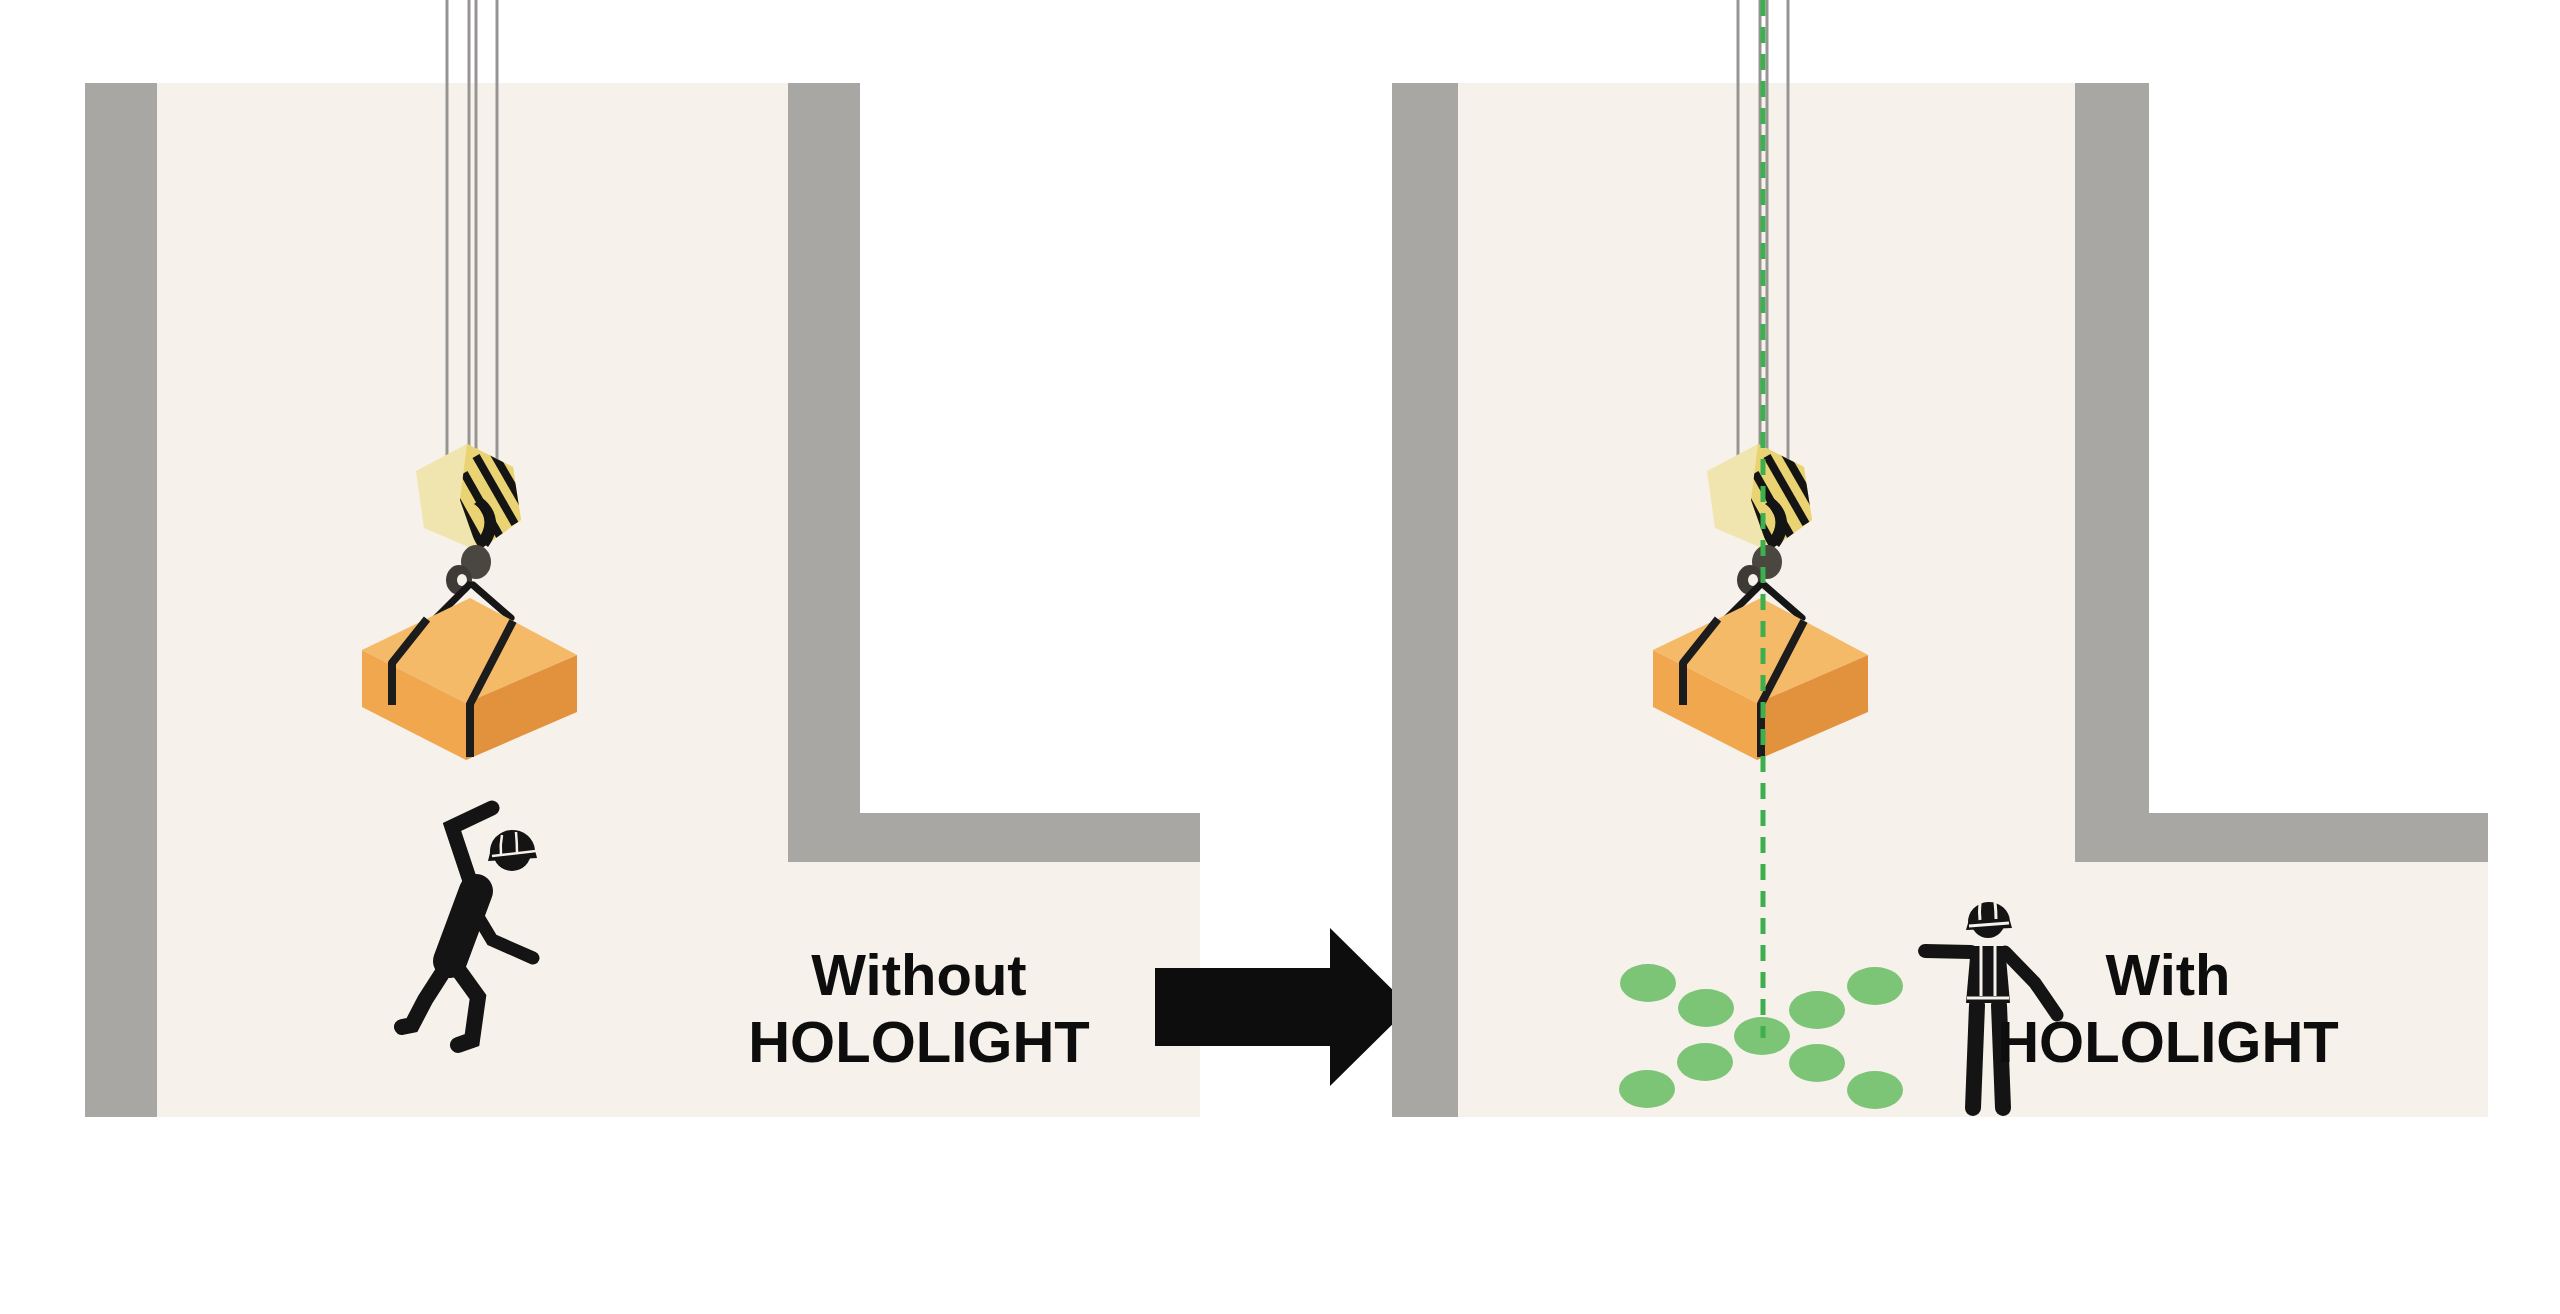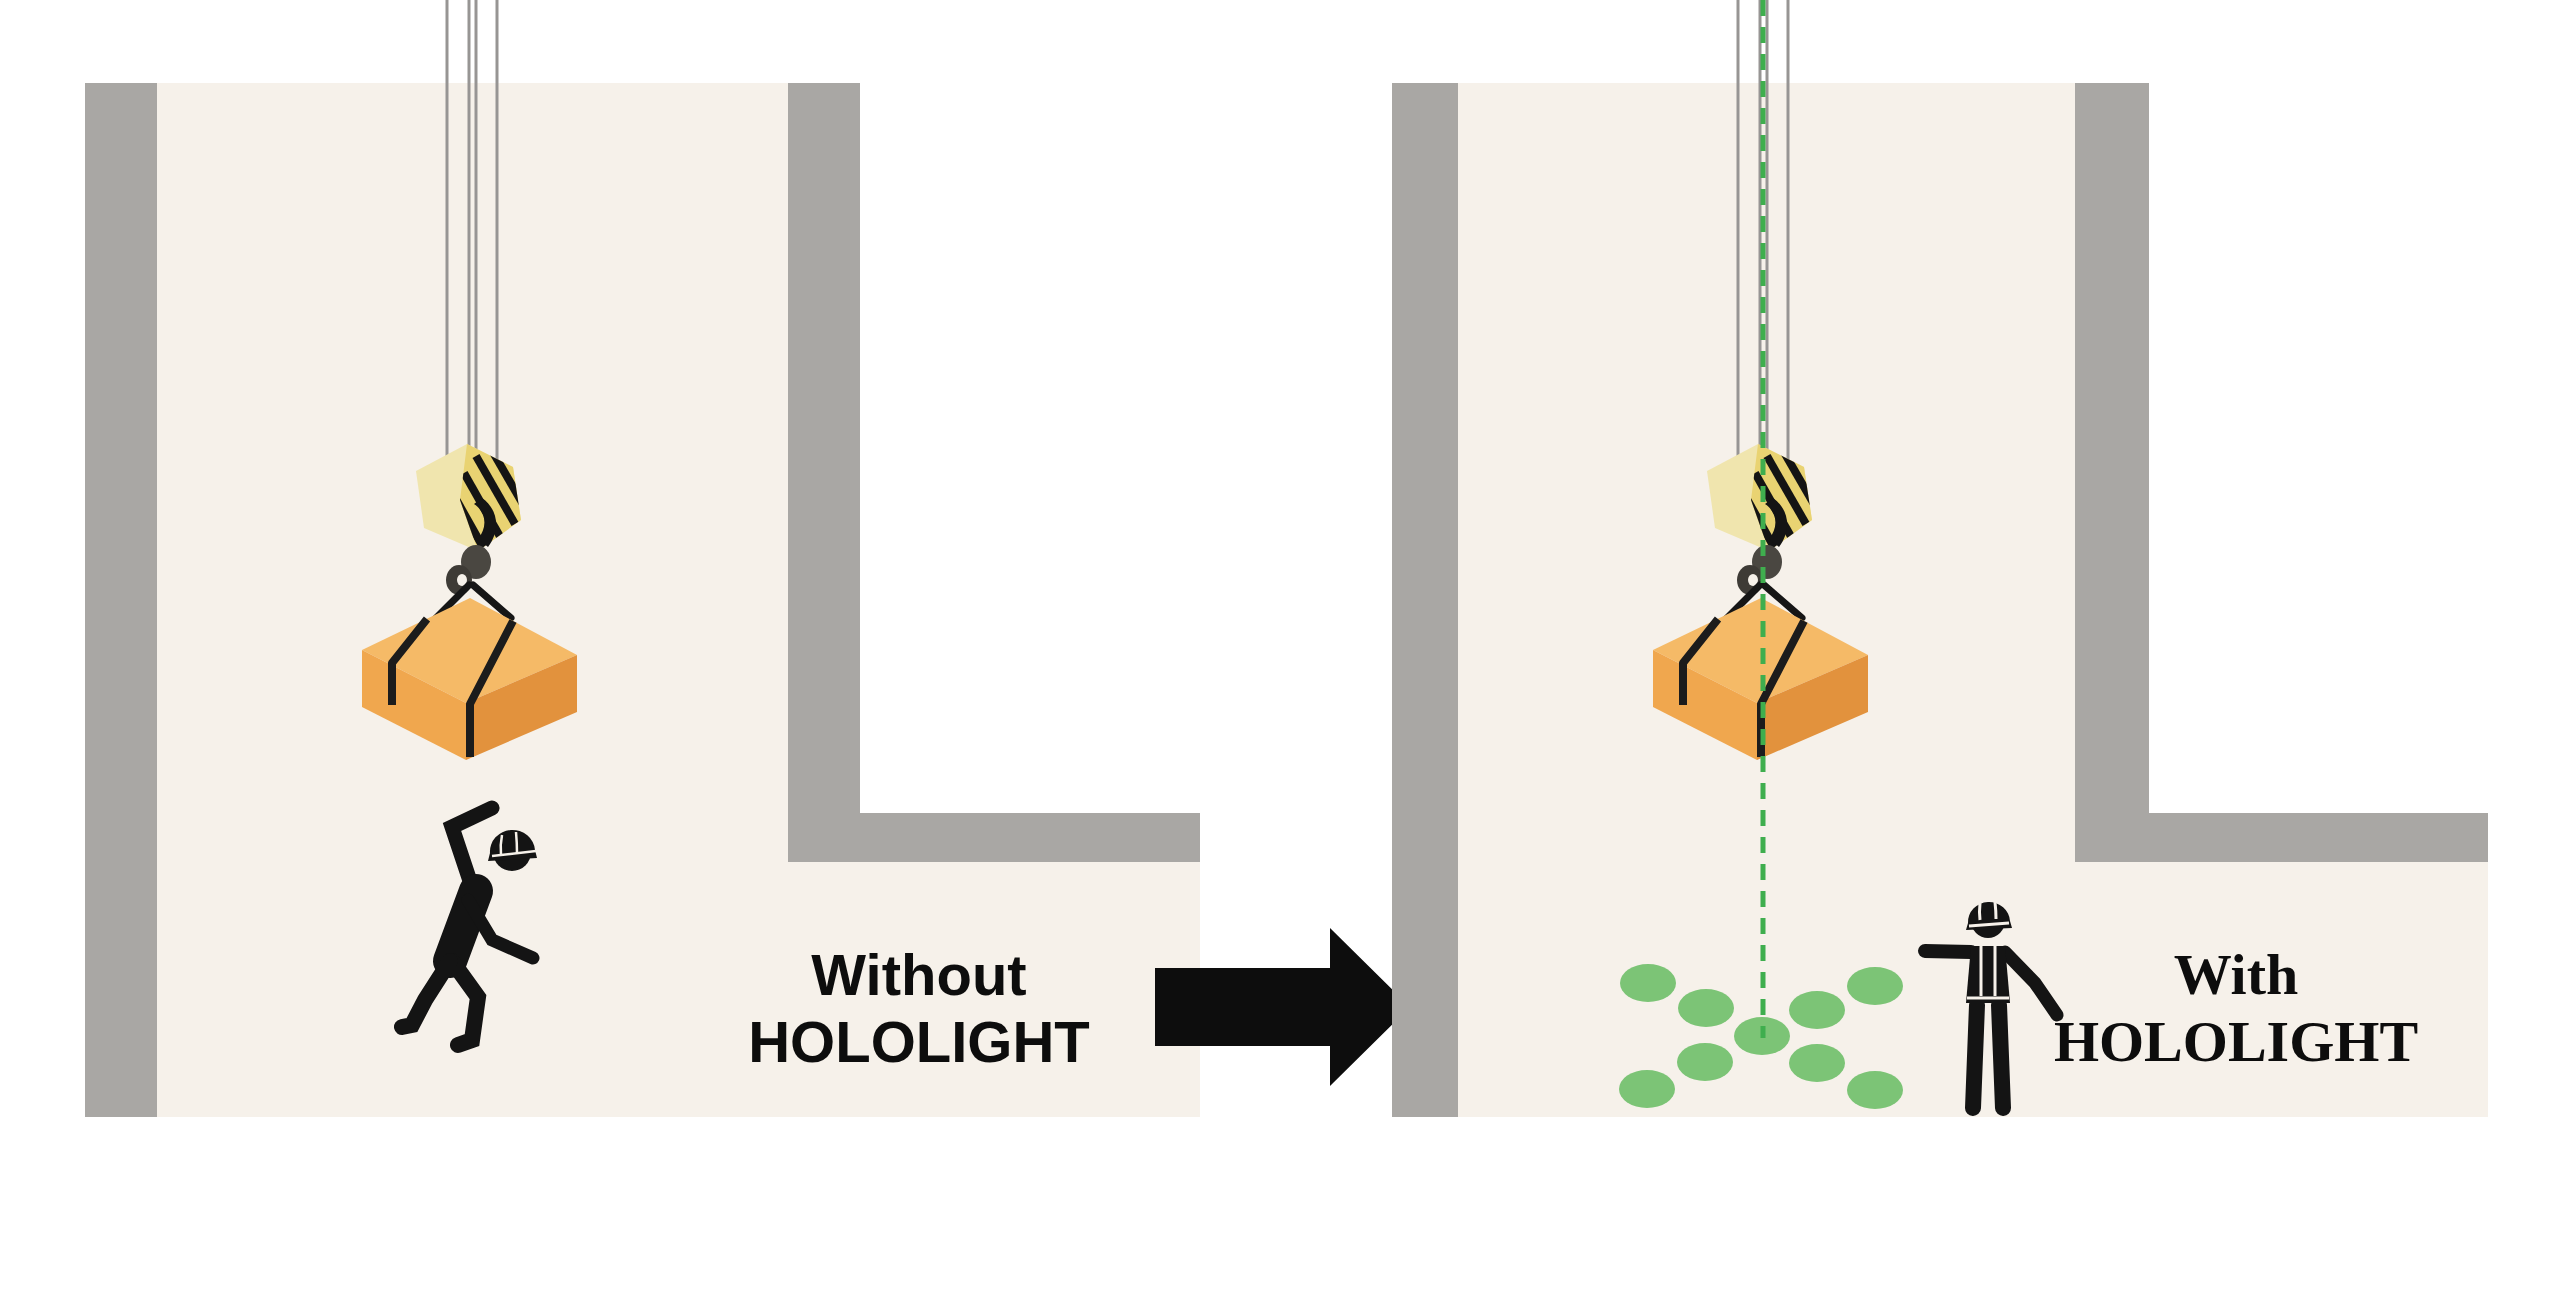--- a/index.html
+++ b/index.html
@@ -154,19 +154,19 @@
       <g style="stroke:#f6f1ea;stroke-width:3;fill:none">
         <path d="M54,38 L94,35"></path>
         <path d="M65,15 Q64,24 65,32"></path>
         <path d="M80,14 Q81,23 81,31"></path>
         <path d="M66,58 L66,108"></path>
         <path d="M80,58 L80,108"></path>
         <path d="M52,110 L94,110"></path>
       </g>
     </svg>
 
-    <div class="caption" style="left:1976px;top:941px;font-family:Liberation Serif, serif;">
+    <div class="caption" style="left:1908px;top:941px;">
       <span>With</span><br>
       <span>HOLOLIGHT</span>
     </div>
   </div>
 
 </div>
 
 </body></html>

